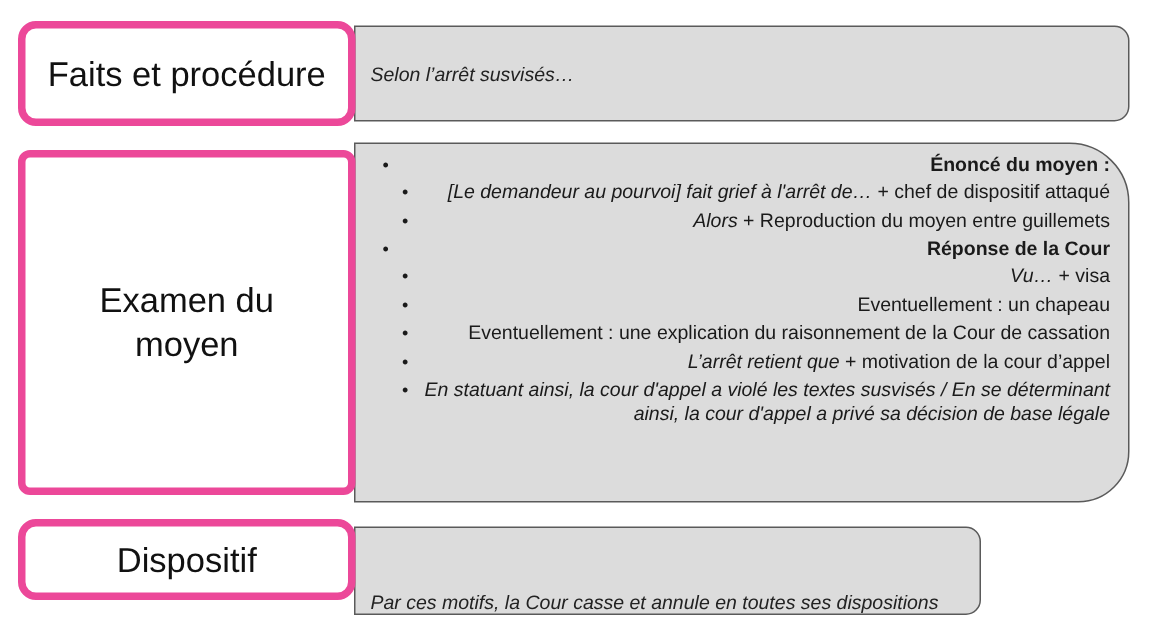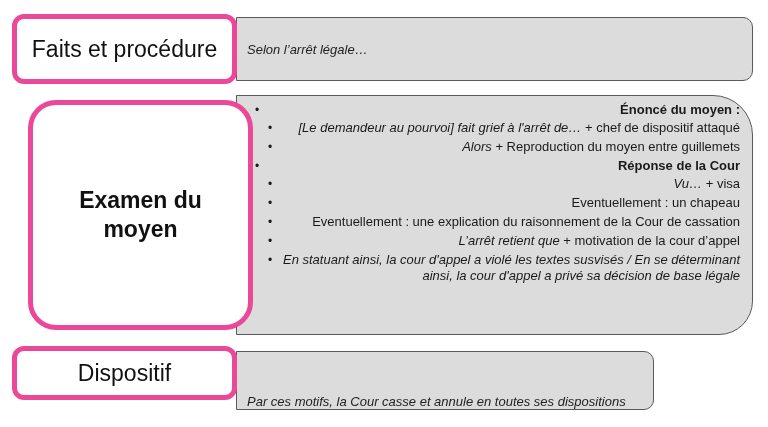--- a/index.html
+++ b/index.html
@@ -25,21 +25,21 @@
       border: 1px solid #5a5a5a;
       z-index: 1;
     }
 
     
     #lbl-faits { left: 12px; top: 14px; width: 225px; height: 70px; border-radius: 12px; }
     #cnt-faits { left: 236px; top: 17px; width: 517px; height: 64px; border-radius: 0 10px 10px 0;
       display: flex; align-items: center; padding-left: 10px; }
 
     
-    #lbl-examen { left: 28px; top: 100px; width: 225px; height: 230px; border-radius: 28px; font-weight: bold; }
+    #lbl-examen { left: 12px; top: 100px; width: 225px; height: 230px; border-radius: 8px; }
     #cnt-examen { left: 236px; top: 95px; width: 517px; height: 240px; border-radius: 0 40px 34px 0;
       padding: 6px 12px 0 18px; }
 
     
     #lbl-dispositif { left: 12px; top: 346px; width: 225px; height: 54px; border-radius: 12px; }
     #cnt-dispositif { left: 236px; top: 351px; width: 418px; height: 59px; border-radius: 0 10px 10px 0;
       display: flex; align-items: flex-end; padding-left: 10px; }
 
     .italic-line { font-style: italic; font-size: 13px; color: #222; }
 
@@ -58,21 +58,21 @@
   </style>
 </head>
 <body>
 
 <div class="canvas">
 
   <div class="label-box" id="lbl-faits">
     <span>Faits et procédure</span>
   </div>
   <div class="content-box" id="cnt-faits">
-    <span class="italic-line">Selon l’arrêt légale…</span>
+    <span class="italic-line">Selon l’arrêt susvisés…</span>
   </div>
 
   <div class="label-box" id="lbl-examen">
     <span style="display:block;width:150px;">Examen du moyen</span>
   </div>
   <div class="content-box" id="cnt-examen">
     <ul class="lvl1">
       <li>
         <span class="b">Énoncé du moyen :</span>
         <ul class="lvl2">

